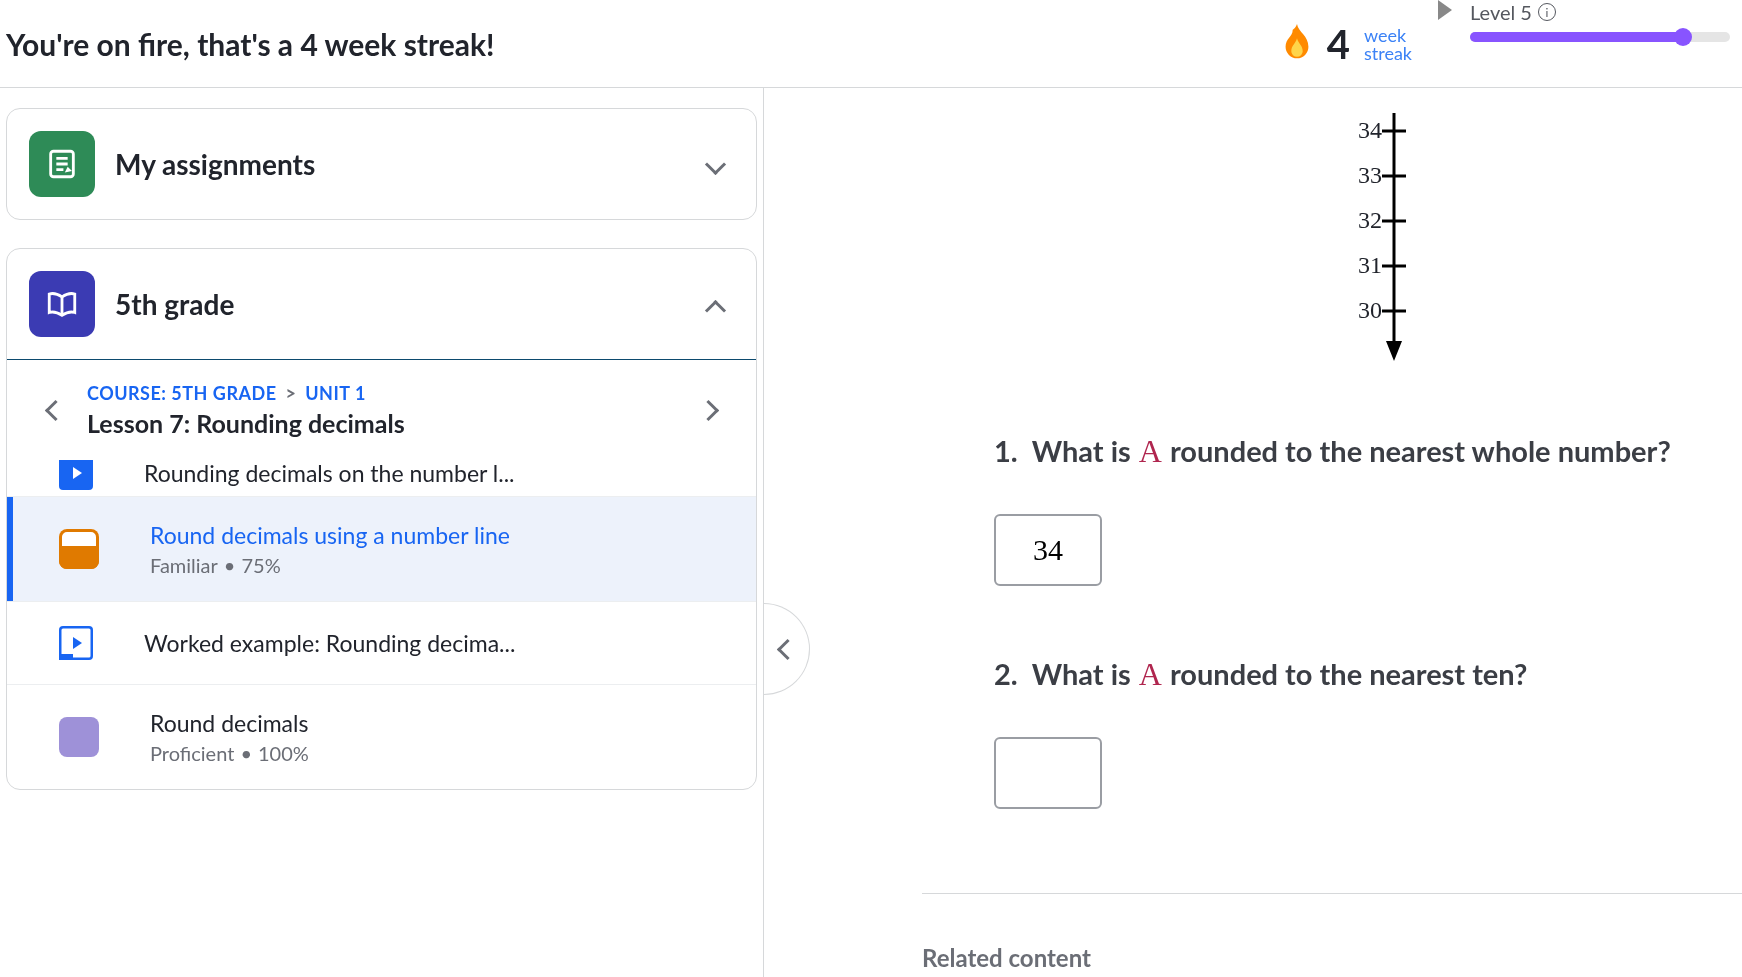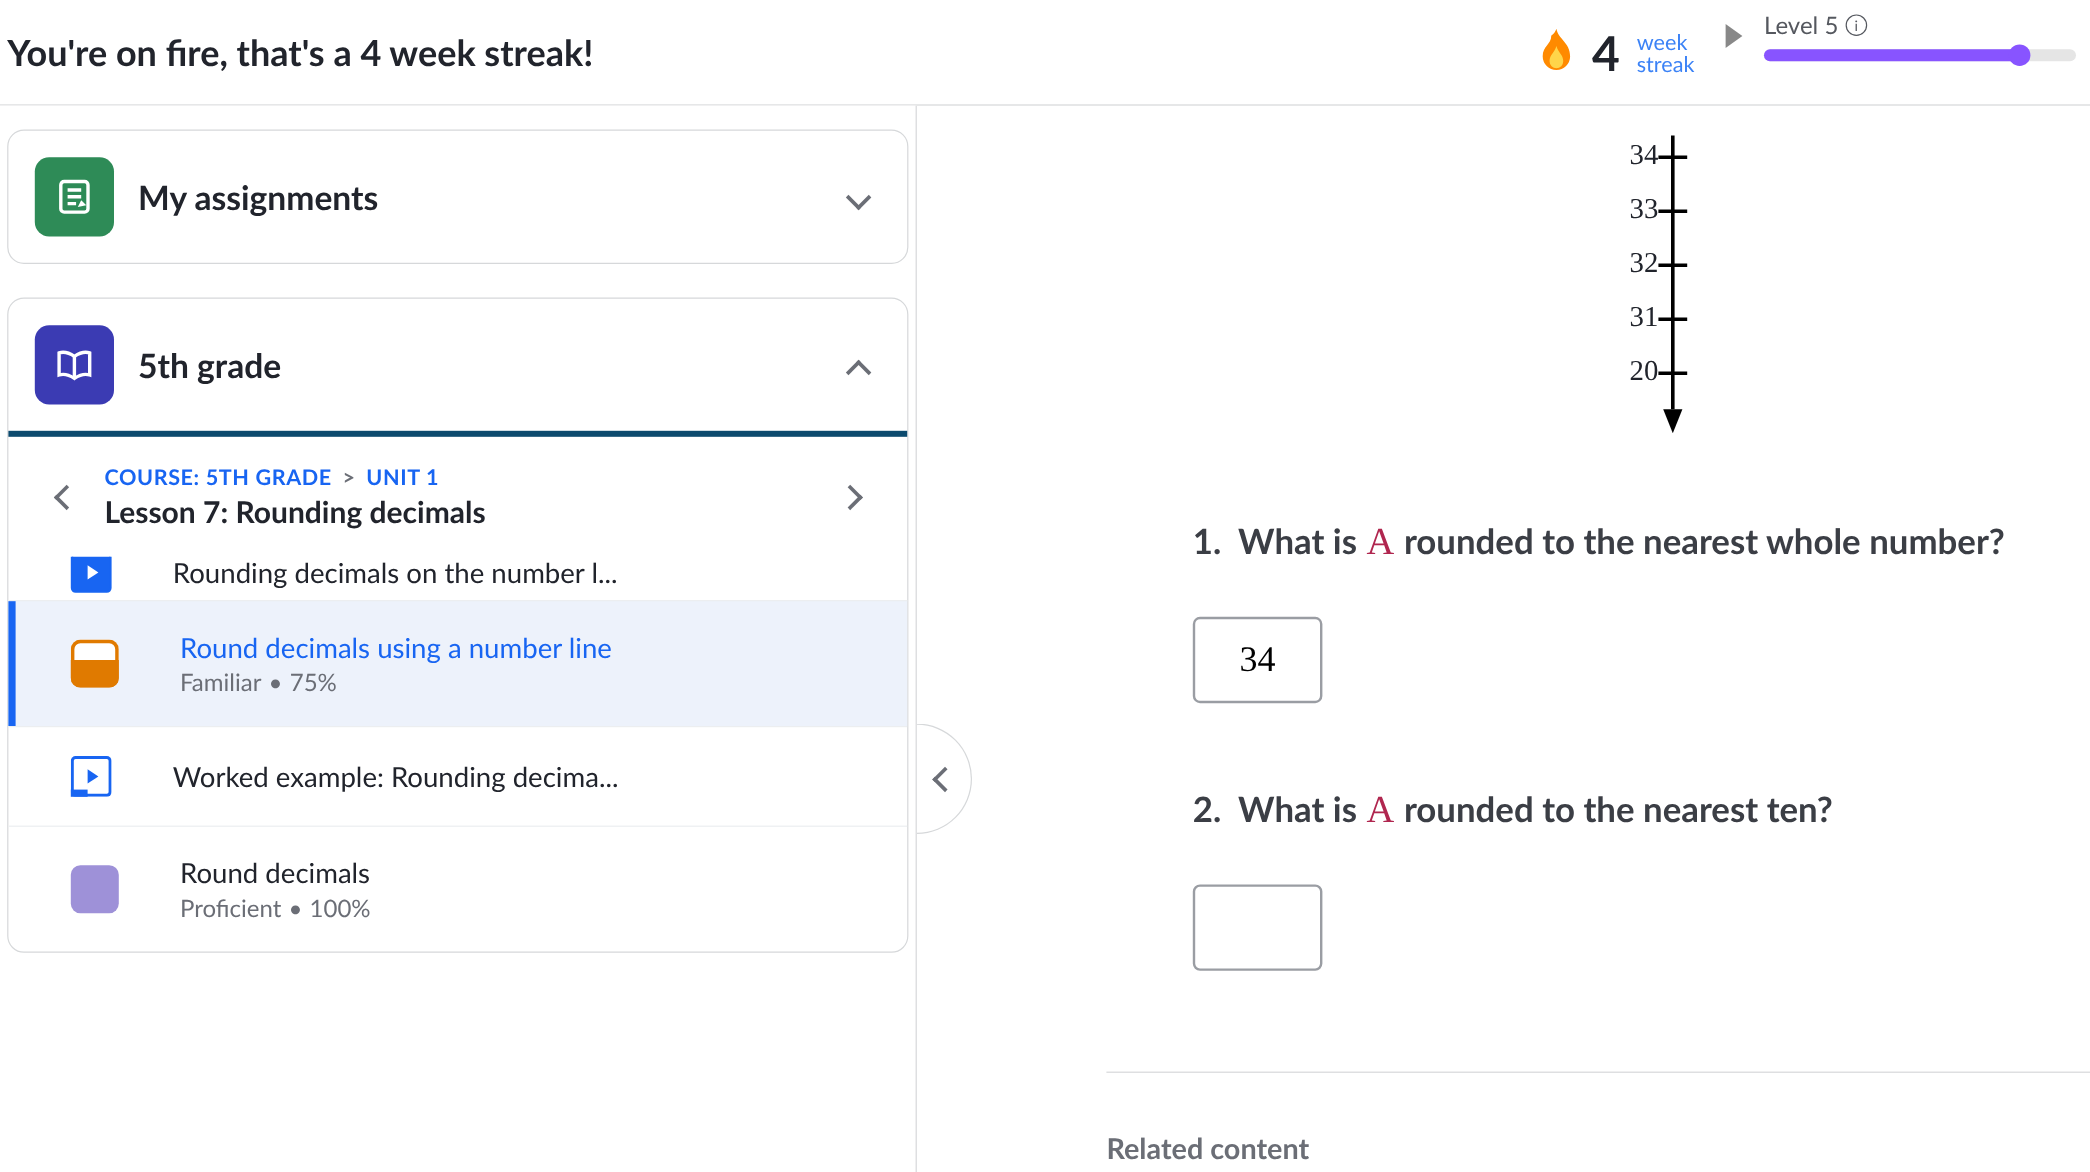--- a/index.html
+++ b/index.html
@@ -50,21 +50,21 @@
     line-height: 1;
     font-size: 18px;
     color: #3b82f6;
     margin-left: 4px;
   }
   .level-block {
     position: absolute;
     right: 12px;
     top: 0;
     display: flex;
-    align-items: center;
+    align-items: flex-start;
     gap: 18px;
     height: 60px;
   }
   .tri-play {
     width: 0; height: 0;
     border-left: 14px solid #888;
     border-top: 10px solid transparent;
     border-bottom: 10px solid transparent;
   }
   .level-col { display: flex; flex-direction: column; gap: 8px; }
@@ -119,21 +119,21 @@
     width:12px; height:12px; border-right:3px solid #6b6e76; border-bottom:3px solid #6b6e76;
   }
   .chev-down::before { transform: rotate(45deg); }
   .chev-up::before   { transform: rotate(-135deg); top:10px; }
   .chev-left::before { transform: rotate(135deg); }
   .chev-right::before{ transform: rotate(-45deg); }
 
   .assignments-card { margin-bottom: 28px; }
 
   .grade-card .crumb-row {
-    border-top:5px solid #0c4a6e;
+    border-top:1px solid #0c4a6e;
     display:flex; align-items:center; gap:10px;
     padding: 22px 26px;
   }
   .crumb-nav { width:44px; display:flex; justify-content:center; cursor:pointer; }
   .crumb-center { flex:1; }
   .crumb-line1 { font-size:18px; font-weight:700; letter-spacing:.5px; color:#1865f2; }
   .crumb-line1 .gt { color:#6b6e76; padding:0 4px; }
   .crumb-line2 { font-size:25px; font-weight:700; color:#21242c; margin-top:4px; }
 
   .lesson-list { }
@@ -373,21 +373,21 @@
         <line x1="58" y1="20" x2="82" y2="20" stroke="#000" stroke-width="3"></line>
         <line x1="58" y1="65" x2="82" y2="65" stroke="#000" stroke-width="3"></line>
         <line x1="58" y1="110" x2="82" y2="110" stroke="#000" stroke-width="3"></line>
         <line x1="58" y1="155" x2="82" y2="155" stroke="#000" stroke-width="3"></line>
         <line x1="58" y1="200" x2="82" y2="200" stroke="#000" stroke-width="3"></line>
       </svg>
       <div class="tick-label" style="top:6px">34</div>
       <div class="tick-label" style="top:51px">33</div>
       <div class="tick-label" style="top:96px">32</div>
       <div class="tick-label" style="top:141px">31</div>
-      <div class="tick-label" style="top:186px">20</div>
+      <div class="tick-label" style="top:186px">30</div>
     </div>
 
     <div class="questions">
       <div class="q">
         <div class="q-text">
           <span class="q-num">1.</span>
           <span>What is</span>
           <span class="q-A">A</span>
           <span>rounded to the nearest whole number?</span>
         </div>

